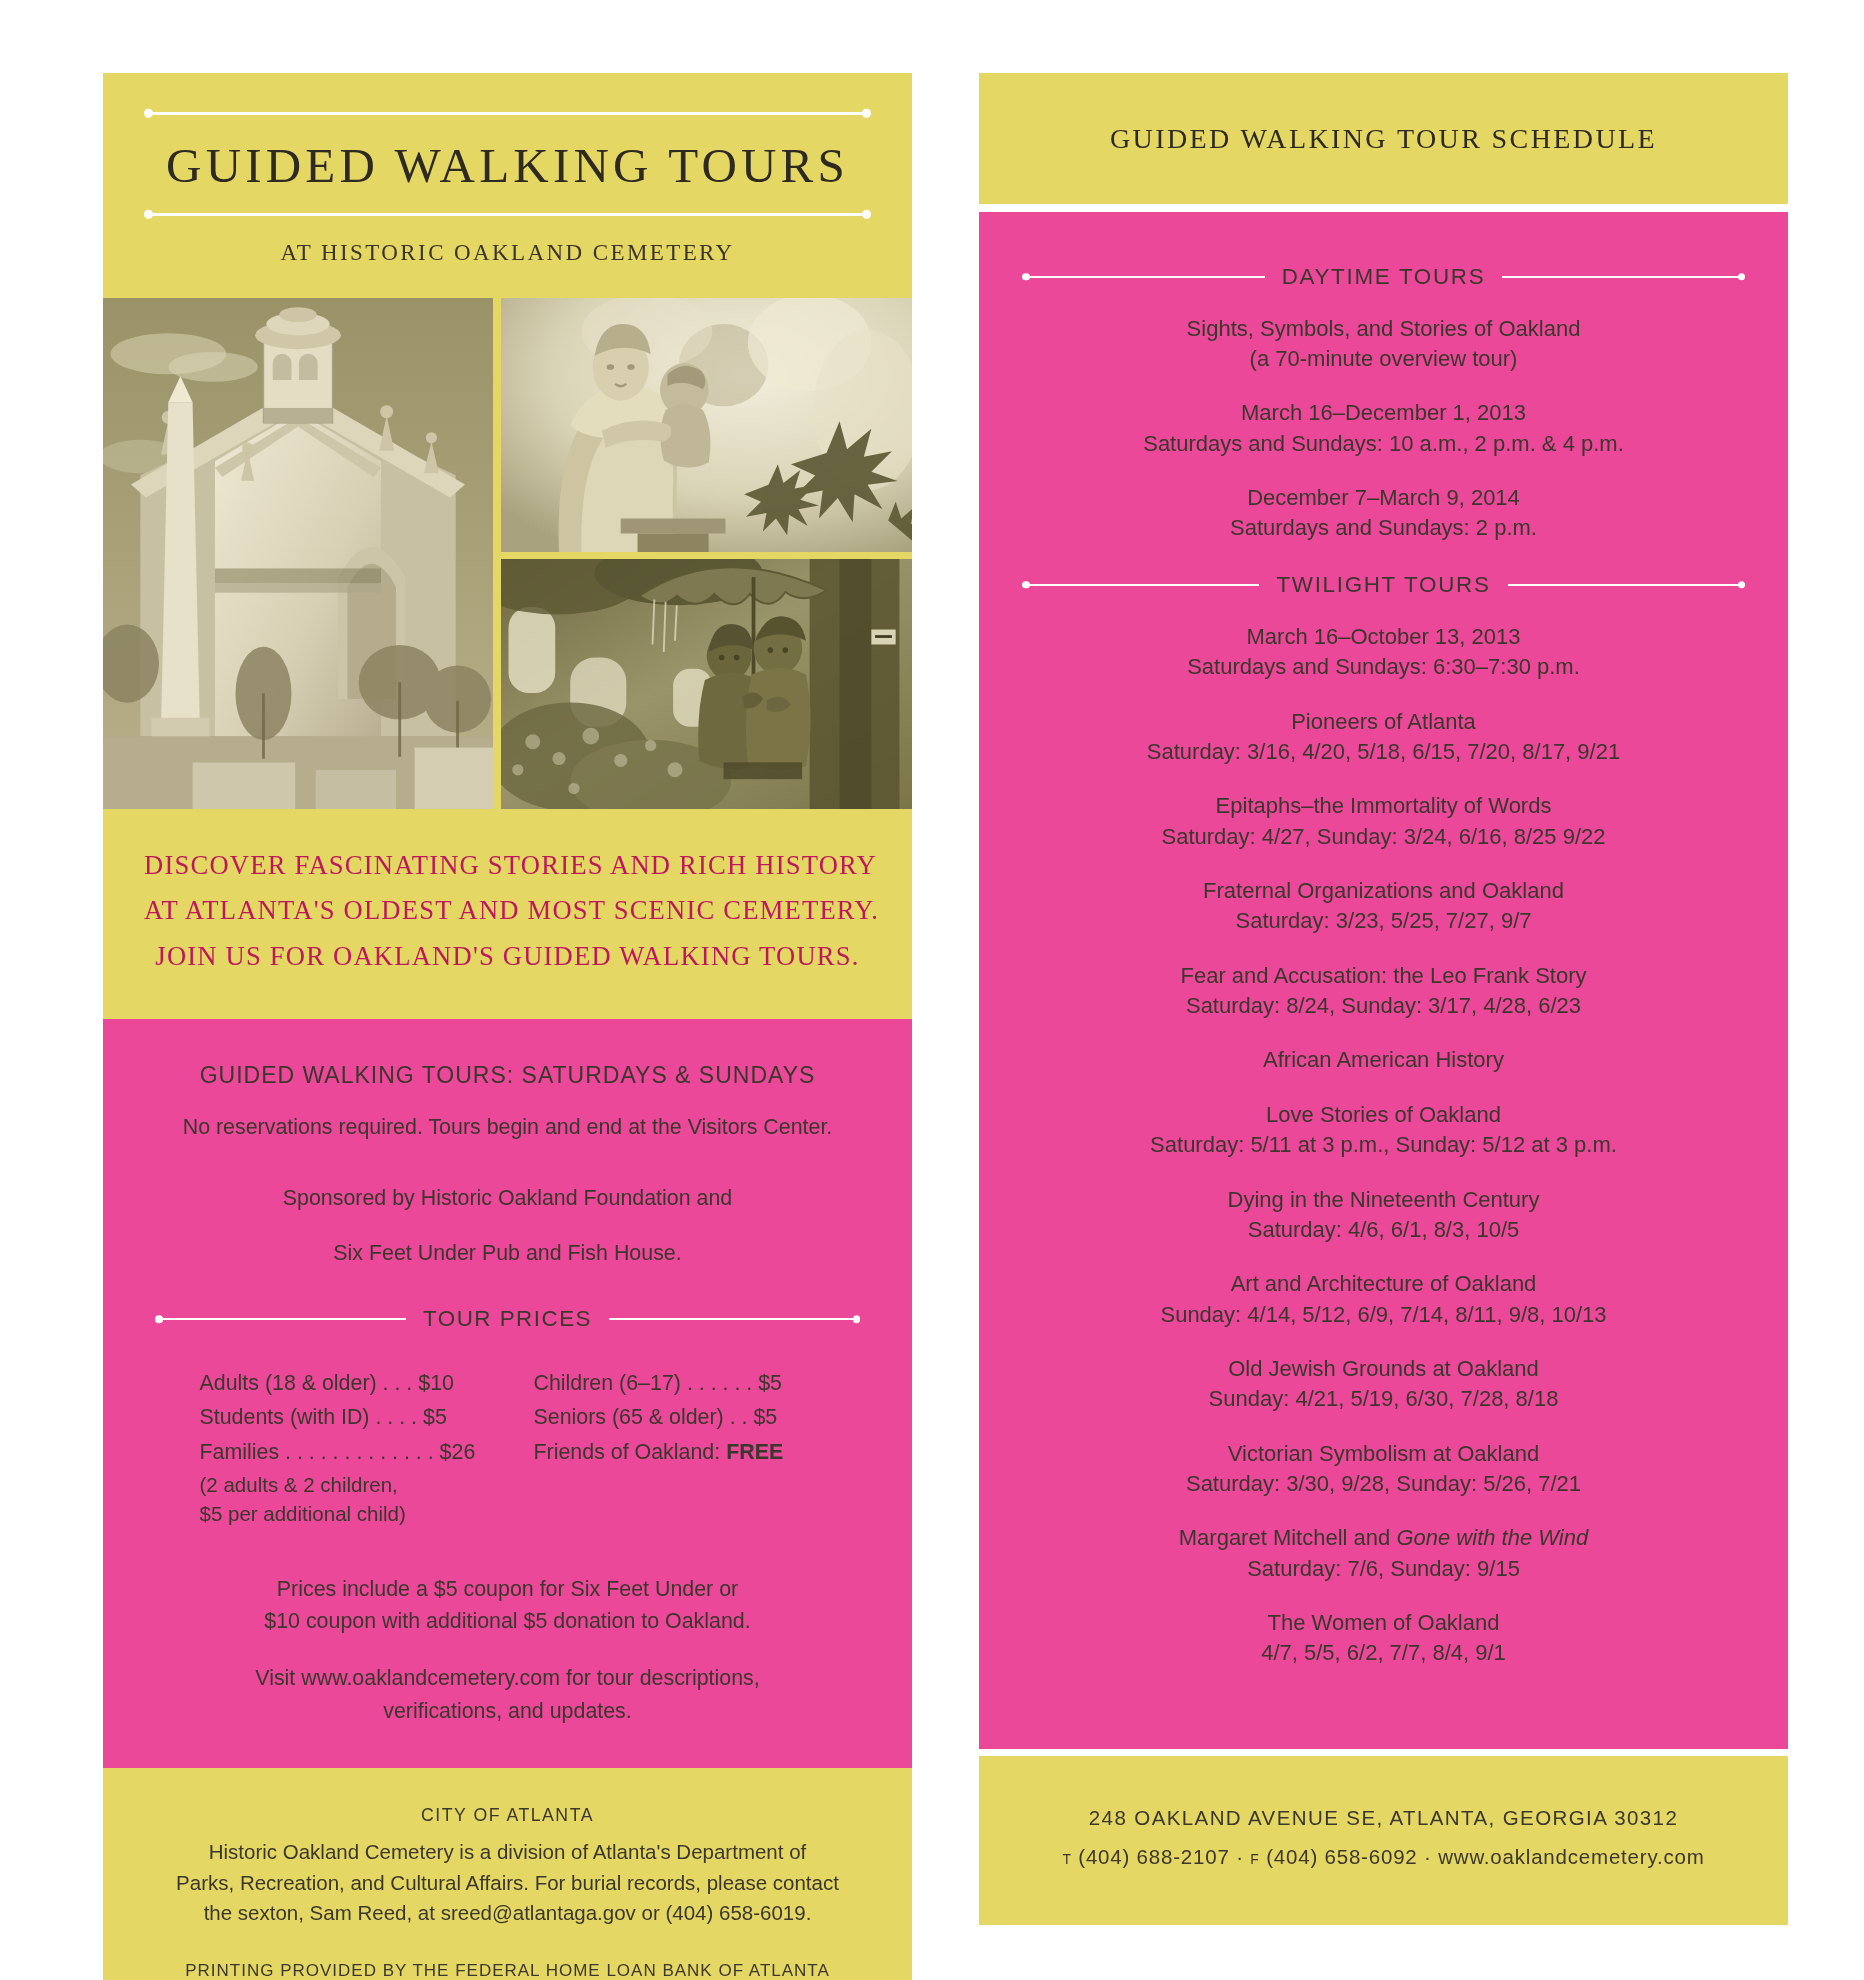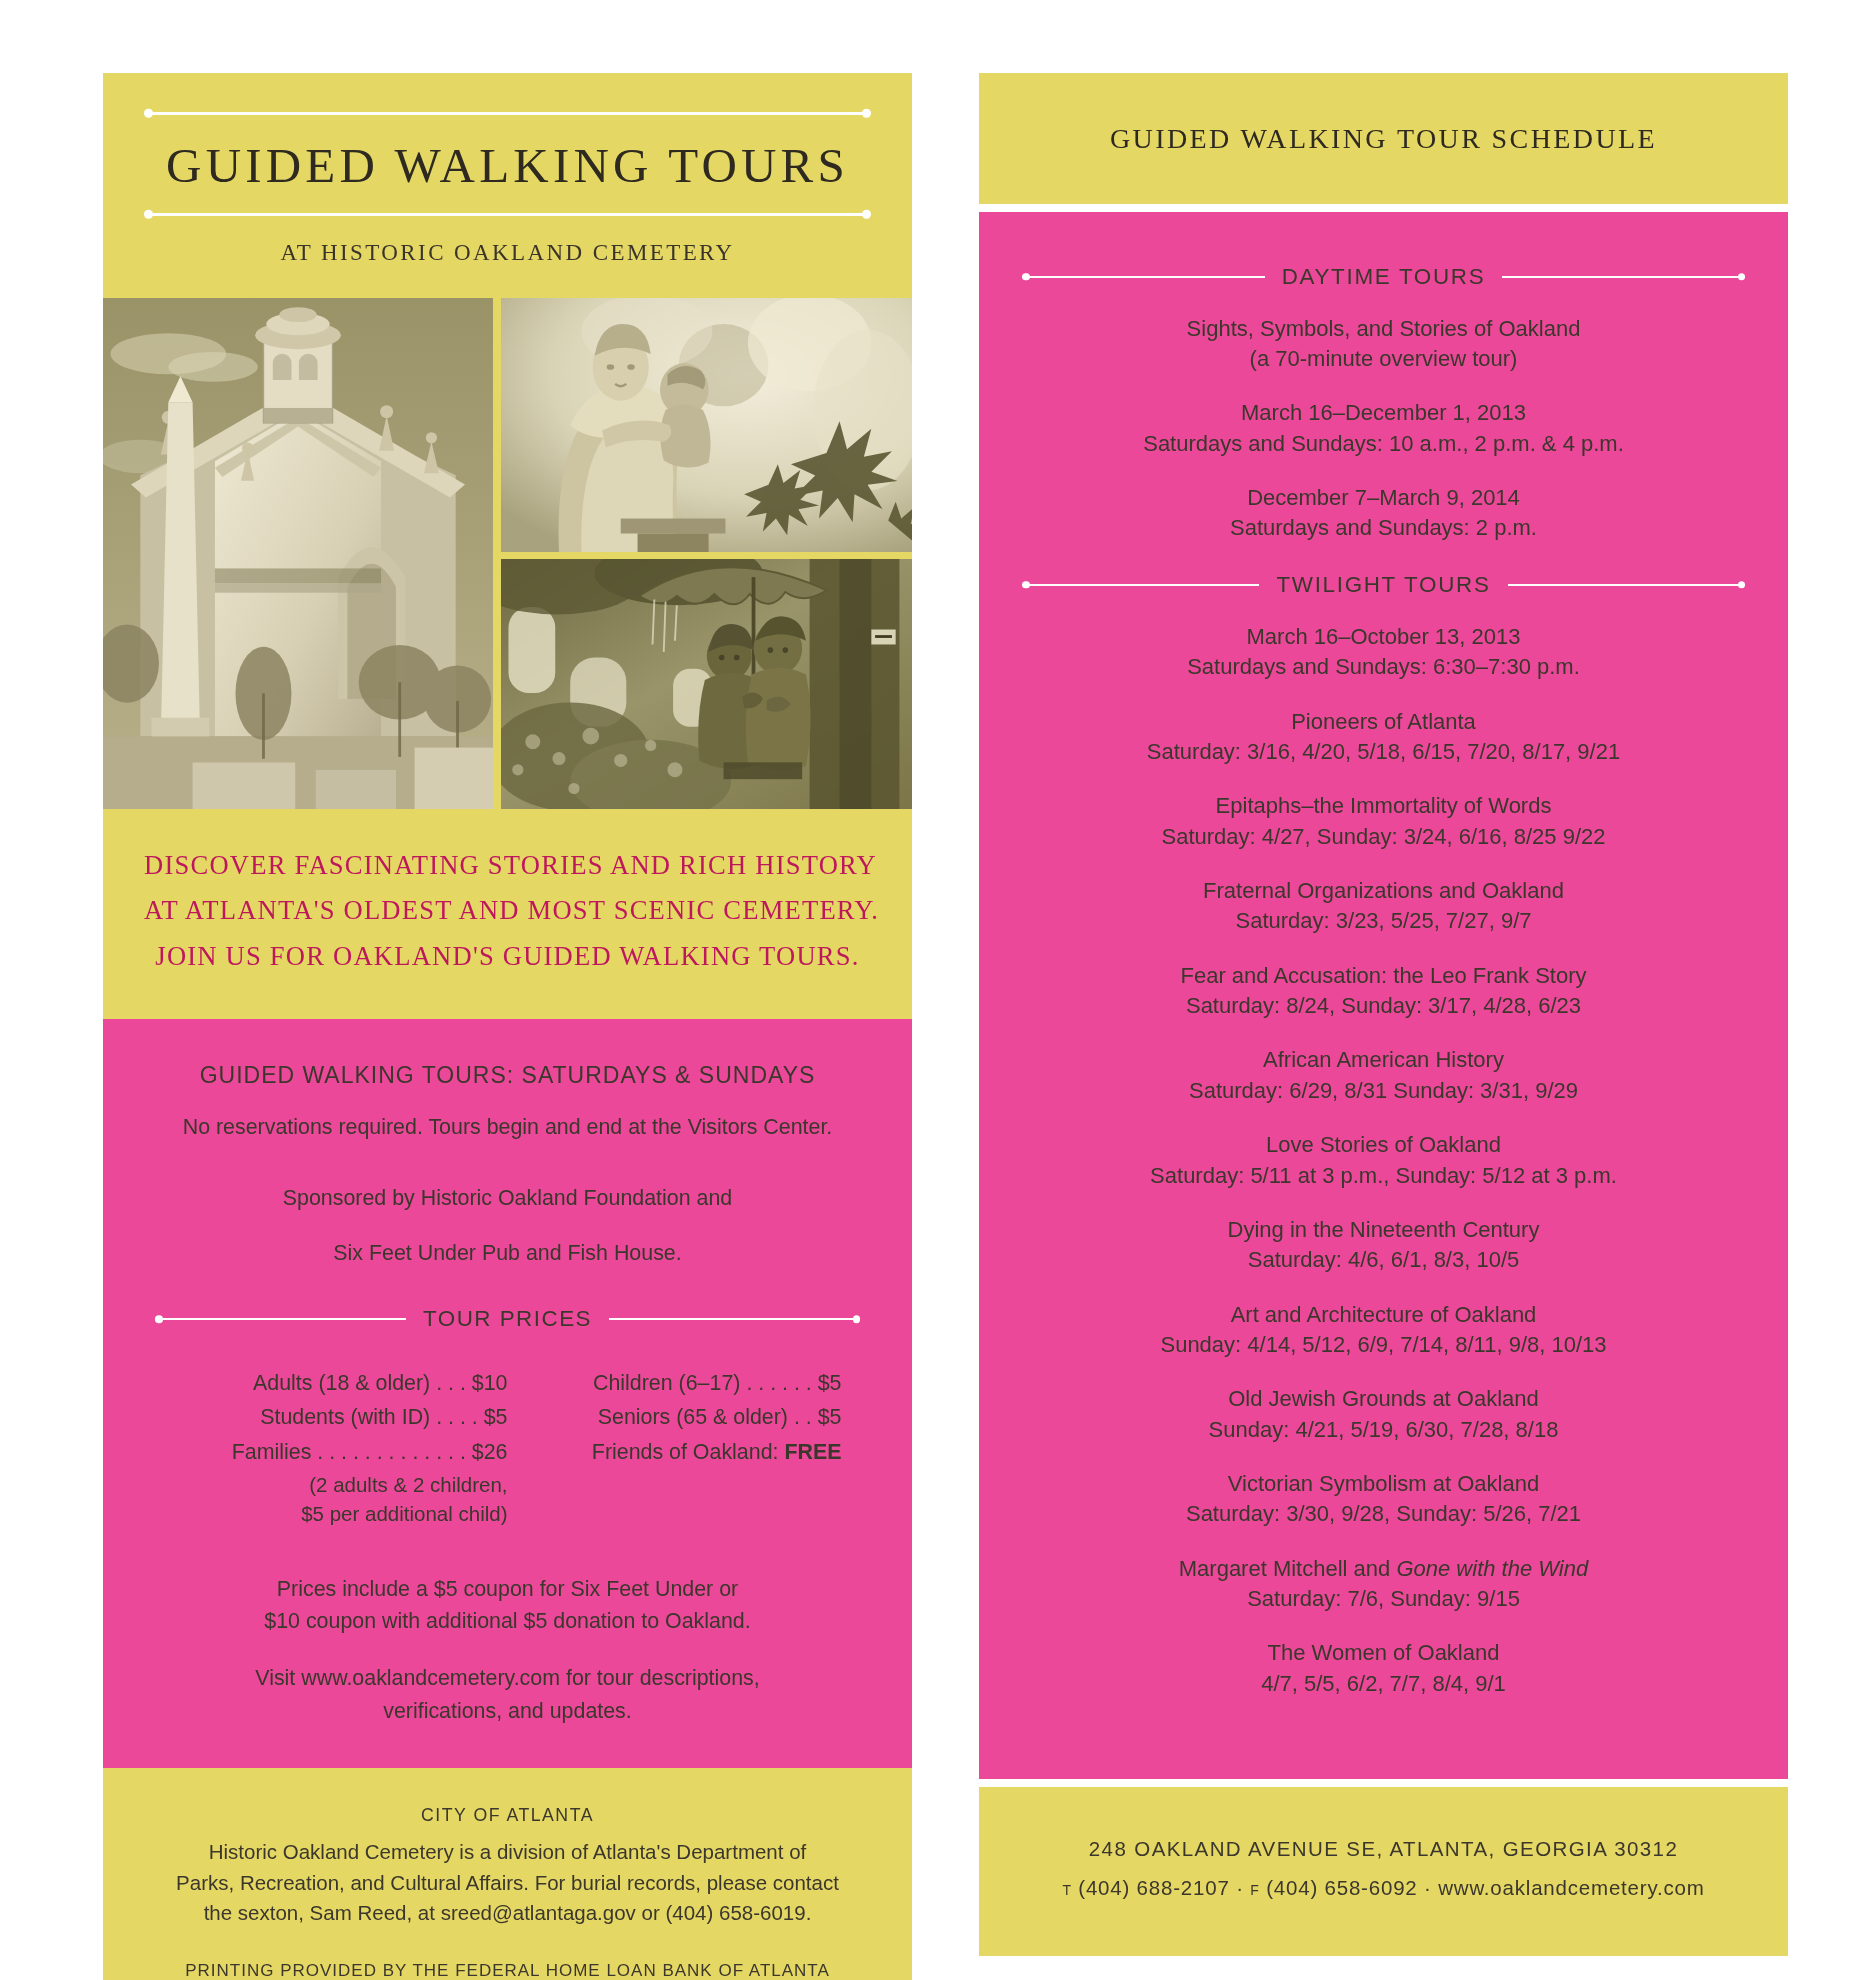--- a/index.html
+++ b/index.html
@@ -170,21 +170,21 @@
     letter-spacing: 1.5px;
     color: #3b372c;
     white-space: nowrap;
   }
 
   
   .prices {
     display: flex;
     justify-content: center;
     gap: 26px;
-    text-align: right;
+    text-align: left;
     padding: 9.3px 0 0 26px;
   }
   .price-col { width: 308px; }
   .price-row {
     font-size: 21.4px;
     line-height: 1.62;
     color: #3b372c;
     white-space: nowrap;
   }
   .price-note {
@@ -633,21 +633,20 @@
       <div class="tour">
         <div class="tour-name">Fraternal Organizations and Oakland</div>
         <div class="tour-dates">Saturday: 3/23, 5/25, 7/27, 9/7</div>
       </div>
       <div class="tour">
         <div class="tour-name">Fear and Accusation: the Leo Frank Story</div>
         <div class="tour-dates">Saturday: 8/24, Sunday: 3/17, 4/28, 6/23</div>
       </div>
       <div class="tour">
         <div class="tour-name">African American History</div>
-        <div class="tour-dates">Saturday: 6/29, 8/31 Sunday: 3/31, 9/29</div>
       </div>
       <div class="tour">
         <div class="tour-name">Love Stories of Oakland</div>
         <div class="tour-dates">Saturday: 5/11 at 3 p.m., Sunday: 5/12 at 3 p.m.</div>
       </div>
       <div class="tour">
         <div class="tour-name">Dying in the Nineteenth Century</div>
         <div class="tour-dates">Saturday: 4/6, 6/1, 8/3, 10/5</div>
       </div>
       <div class="tour">

